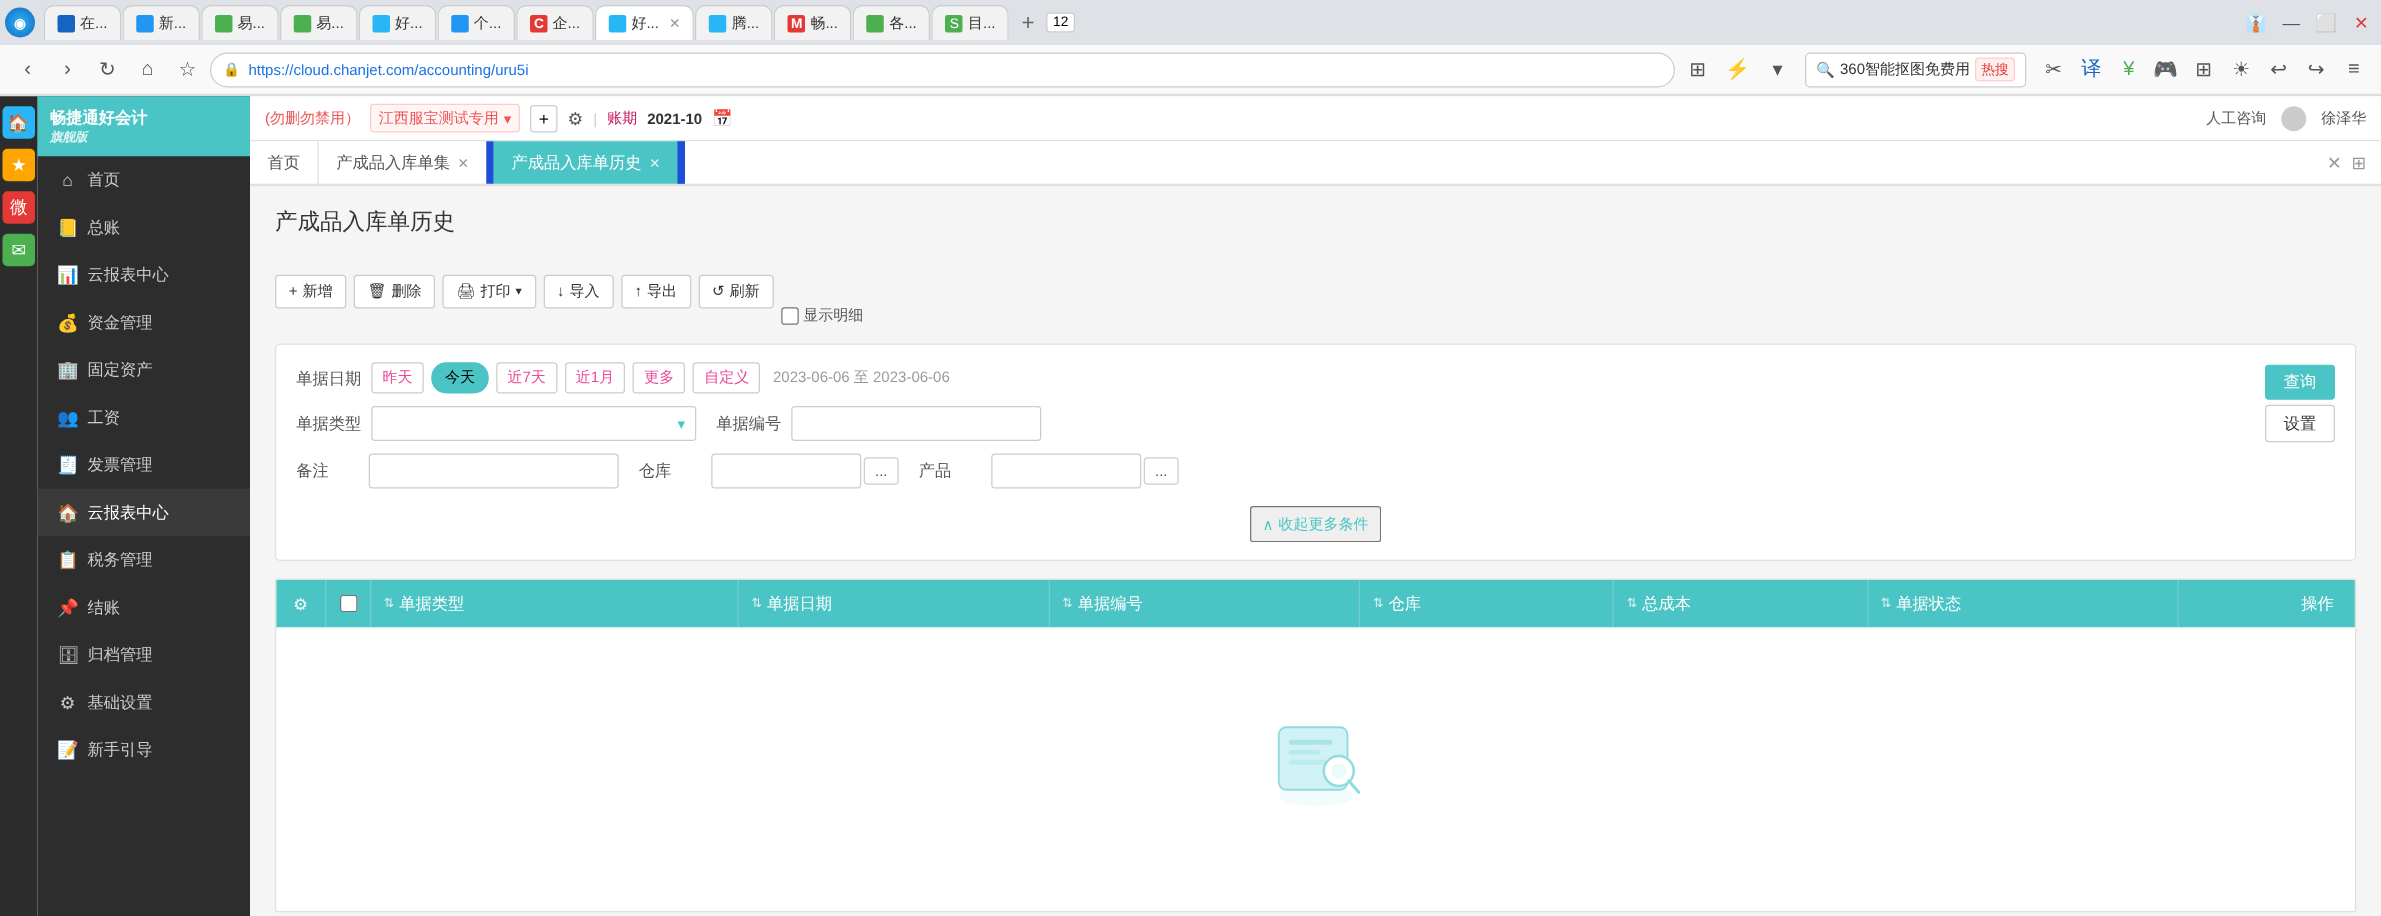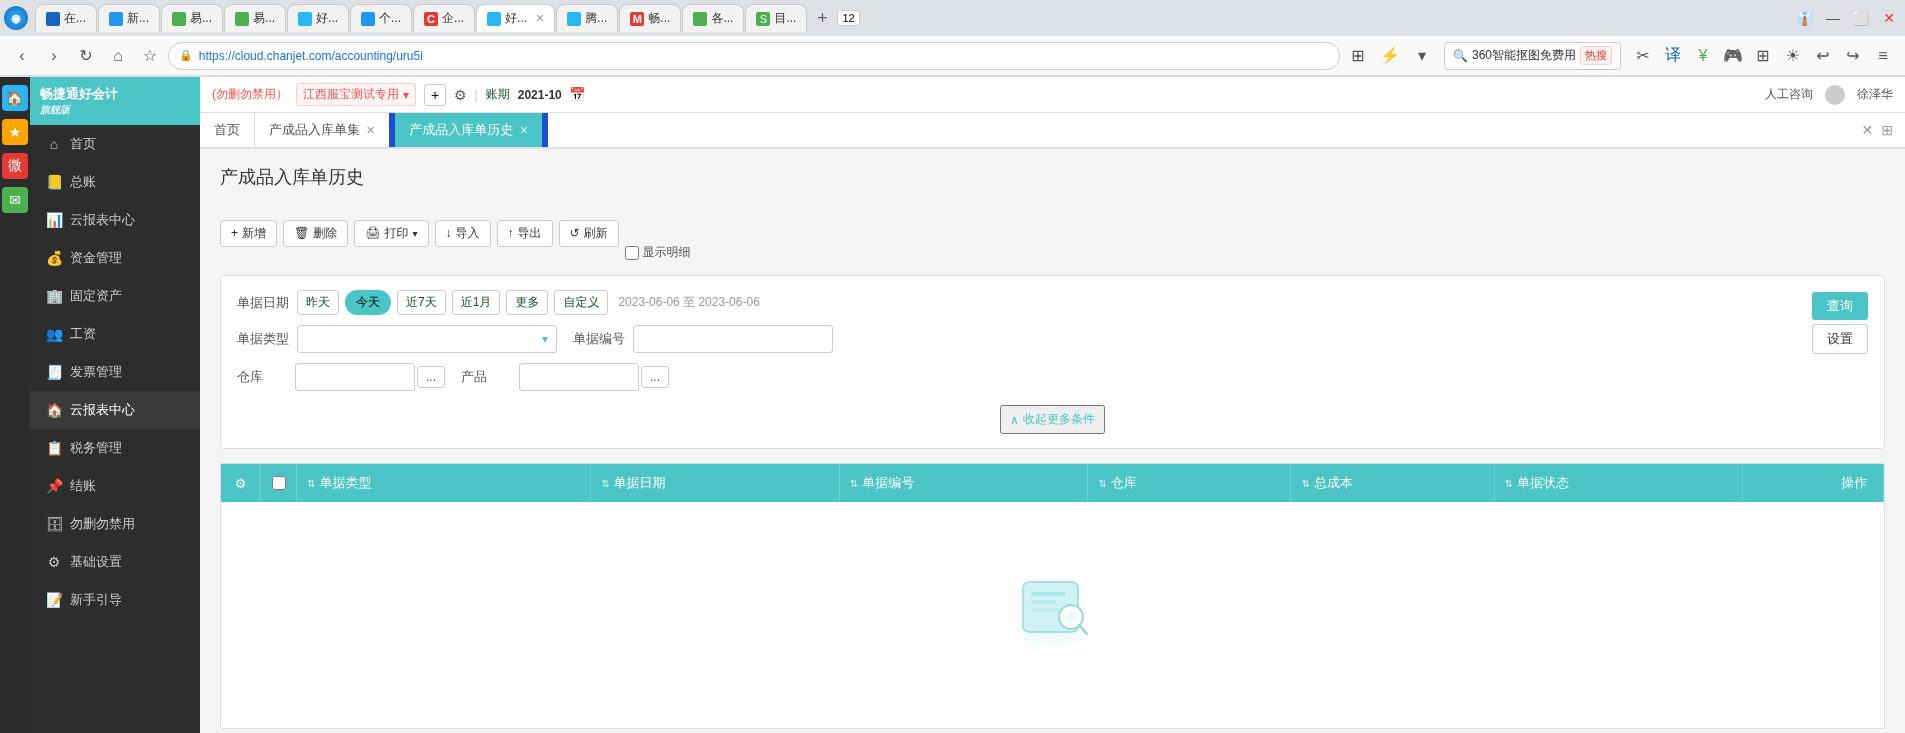--- a/index.html
+++ b/index.html
@@ -41,21 +41,21 @@
     .sidebar-item.active { background: #3a3a3a; color: #fff; }
     .sidebar-item .icon { font-size: 14px; width: 16px; text-align: center; }
 
     
     .main-content { flex: 1; display: flex; flex-direction: column; background: #f5f5f5; overflow: hidden; }
 
     
     .top-bar { background: #fff; border-bottom: 1px solid #e0e0e0; padding: 6px 12px; display: flex; align-items: center; gap: 8px; font-size: 12px; }
     .company-select { display: flex; align-items: center; gap: 4px; color: #e55; background: #fff5f5; border: 1px solid #fcc; border-radius: 3px; padding: 2px 6px; cursor: pointer; font-size: 12px; }
     .top-bar-sep { color: #ccc; }
-    .period-label { color: #14532d; }
+    .period-label { color: #be185d; }
     .period-value { color: #333; font-weight: bold; }
     .top-bar-right { margin-left: auto; display: flex; align-items: center; gap: 12px; color: #555; font-size: 12px; }
 
     
     .breadcrumb-area { background: #fff; border-bottom: 1px solid #e0e0e0; }
     .breadcrumb-tabs { display: flex; align-items: center; border-bottom: 1px solid #e0e0e0; }
     .breadcrumb-home { padding: 8px 14px; color: #555; font-size: 13px; cursor: pointer; border-right: 1px solid #e0e0e0; }
     .page-tab { display: flex; align-items: center; padding: 8px 14px; font-size: 13px; cursor: pointer; color: #555; border-right: 6px solid #1d4ed8; gap: 6px; }
     .page-tab.active { background: #4ac4c4; color: #fff; }
     .page-tab .close { font-size: 11px; color: rgba(255,255,255,0.8); cursor: pointer; }
@@ -70,21 +70,21 @@
     .action-btn.has-arrow::after { content: '▾'; font-size: 10px; }
     .show-label { display: flex; align-items: center; gap: 4px; color: #555; font-size: 12px; margin-top: 39px; }
     .show-checkbox { width: 14px; height: 14px; }
 
     
     .search-panel { background: #fff; border: 1px solid #e0e0e0; border-radius: 4px; padding: 14px 16px; margin-bottom: 14px; }
     .search-row { display: flex; align-items: center; gap: 16px; margin-bottom: 10px; }
     .search-field { display: flex; align-items: center; gap: 8px; }
     .search-field label { color: #555; font-size: 13px; white-space: nowrap; min-width: 50px; }
     .date-filter { display: flex; align-items: center; gap: 6px; }
-    .date-btn { padding: 3px 8px; border: 1px solid #ccc; background: #fff; border-radius: 3px; cursor: pointer; font-size: 12px; color: #14532d; }
+    .date-btn { padding: 3px 8px; border: 1px solid #ccc; background: #fff; border-radius: 3px; cursor: pointer; font-size: 12px; color: #ec4899; }
     .date-btn.active { background: #4ac4c4; color: #000000; border-color: #4ac4c4; border-radius: 12px; padding: 3px 10px; }
     .date-range { font-size: 12px; color: #999; margin-left: 4px; }
     .search-input { height: 28px; border: 1px solid #ccc; border-radius: 3px; padding: 0 8px; font-size: 12px; width: 200px; outline: none; }
     .select-input { height: 28px; border: 1px solid #ccc; border-radius: 3px; padding: 0 8px; font-size: 12px; width: 180px; background: #fff; cursor: pointer; display: flex; align-items: center; justify-content: space-between; }
     .ellipsis-btn { padding: 3px 8px; border: 1px solid #ccc; background: #fff; border-radius: 3px; cursor: pointer; font-size: 12px; color: #555; }
     .collapse-btn { display: flex; align-items: center; gap: 4px; color: #4ac4c4; cursor: pointer; font-size: 12px; padding: 4px 8px; }
 
     
     .query-btn { background: #4ac4c4; color: #fff; border: none; border-radius: 3px; padding: 5px 14px; cursor: pointer; font-size: 13px; }
     .setting-btn { background: #fff; color: #333; border: 1px solid #ccc; border-radius: 3px; padding: 5px 14px; cursor: pointer; font-size: 13px; }
@@ -281,21 +281,21 @@
       <div class="sidebar-item">
         <span class="icon">📋</span>
         <span>税务管理</span>
       </div>
       <div class="sidebar-item">
         <span class="icon">📌</span>
         <span>结账</span>
       </div>
       <div class="sidebar-item">
         <span class="icon">🗄</span>
-        <span>勿删勿禁用</span>
+        <span>归档管理</span>
       </div>
       <div class="sidebar-item">
         <span class="icon">⚙</span>
         <span>基础设置</span>
       </div>
       <div class="sidebar-item">
         <span class="icon">📝</span>
         <span>新手引导</span>
       </div>
     </div>
@@ -404,20 +404,24 @@
                 </div>
               </div>
               <div class="search-field">
                 <label>单据编号</label>
                 <input class="search-input" type="text" style="">
               </div>
             </div>
 
             <div class="search-row">
               <div class="search-field">
+                <label>备注</label>
+                <input class="search-input" type="text" style="">
+              </div>
+              <div class="search-field">
                 <label>仓库</label>
                 <div style="display:flex;align-items:center;gap:2px;">
                   <input class="search-input" type="text" style="width: 120px;">
                   <button class="ellipsis-btn">...</button>
                 </div>
               </div>
               <div class="search-field">
                 <label>产品</label>
                 <div style="display:flex;align-items:center;gap:2px;">
                   <input class="search-input" type="text" style="width: 120px;">

